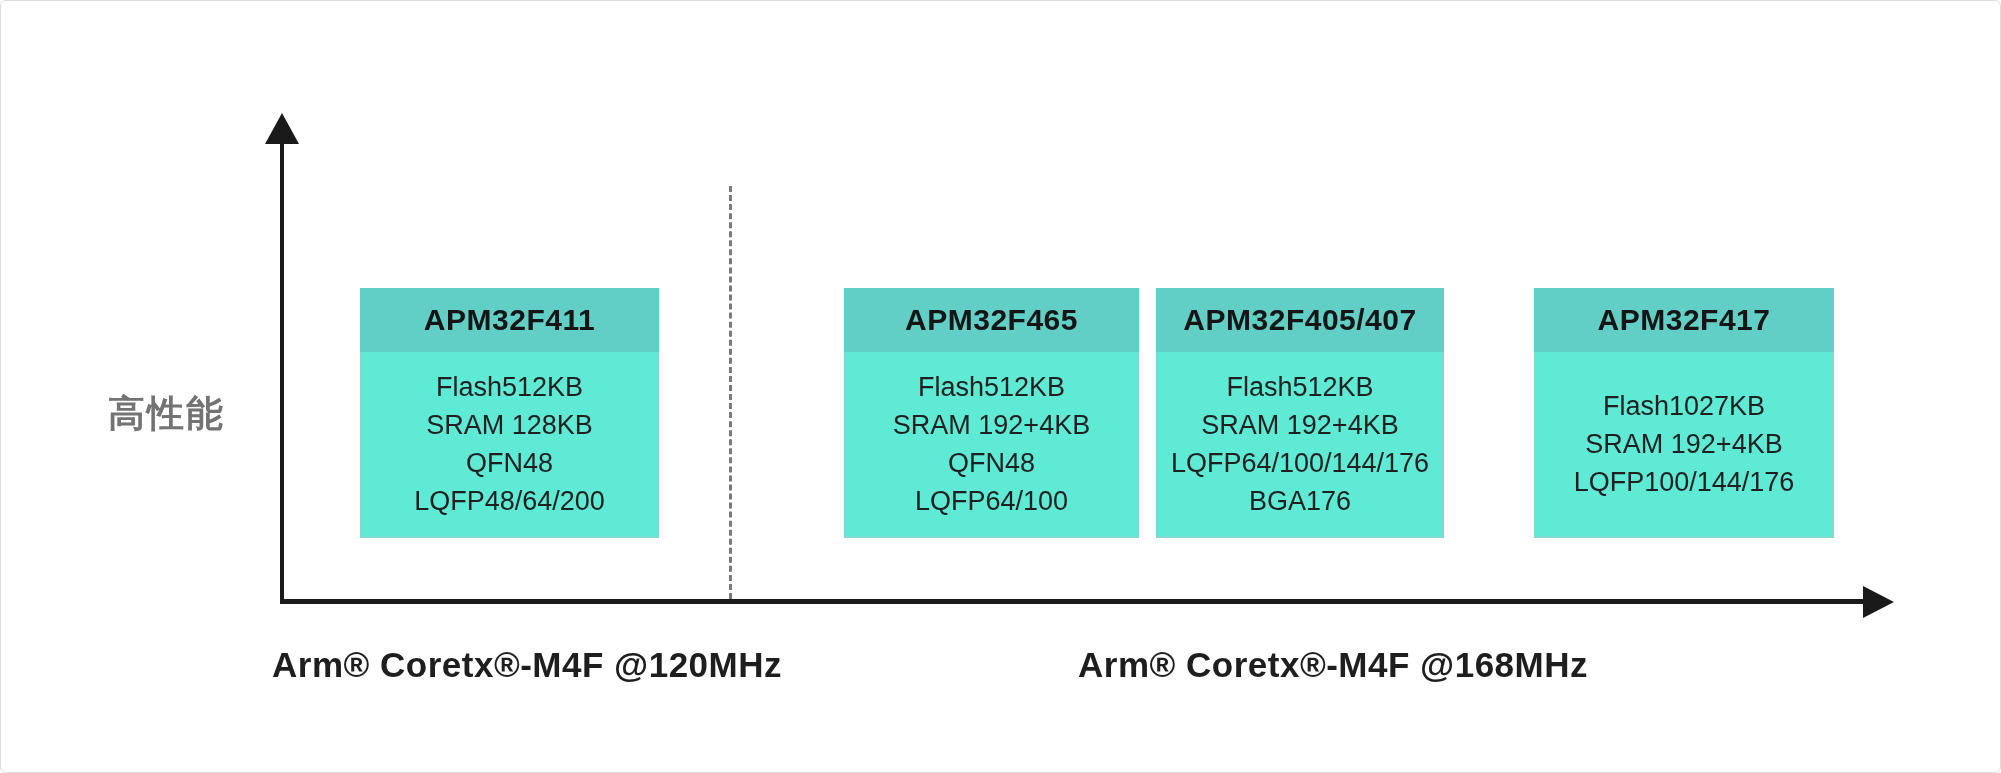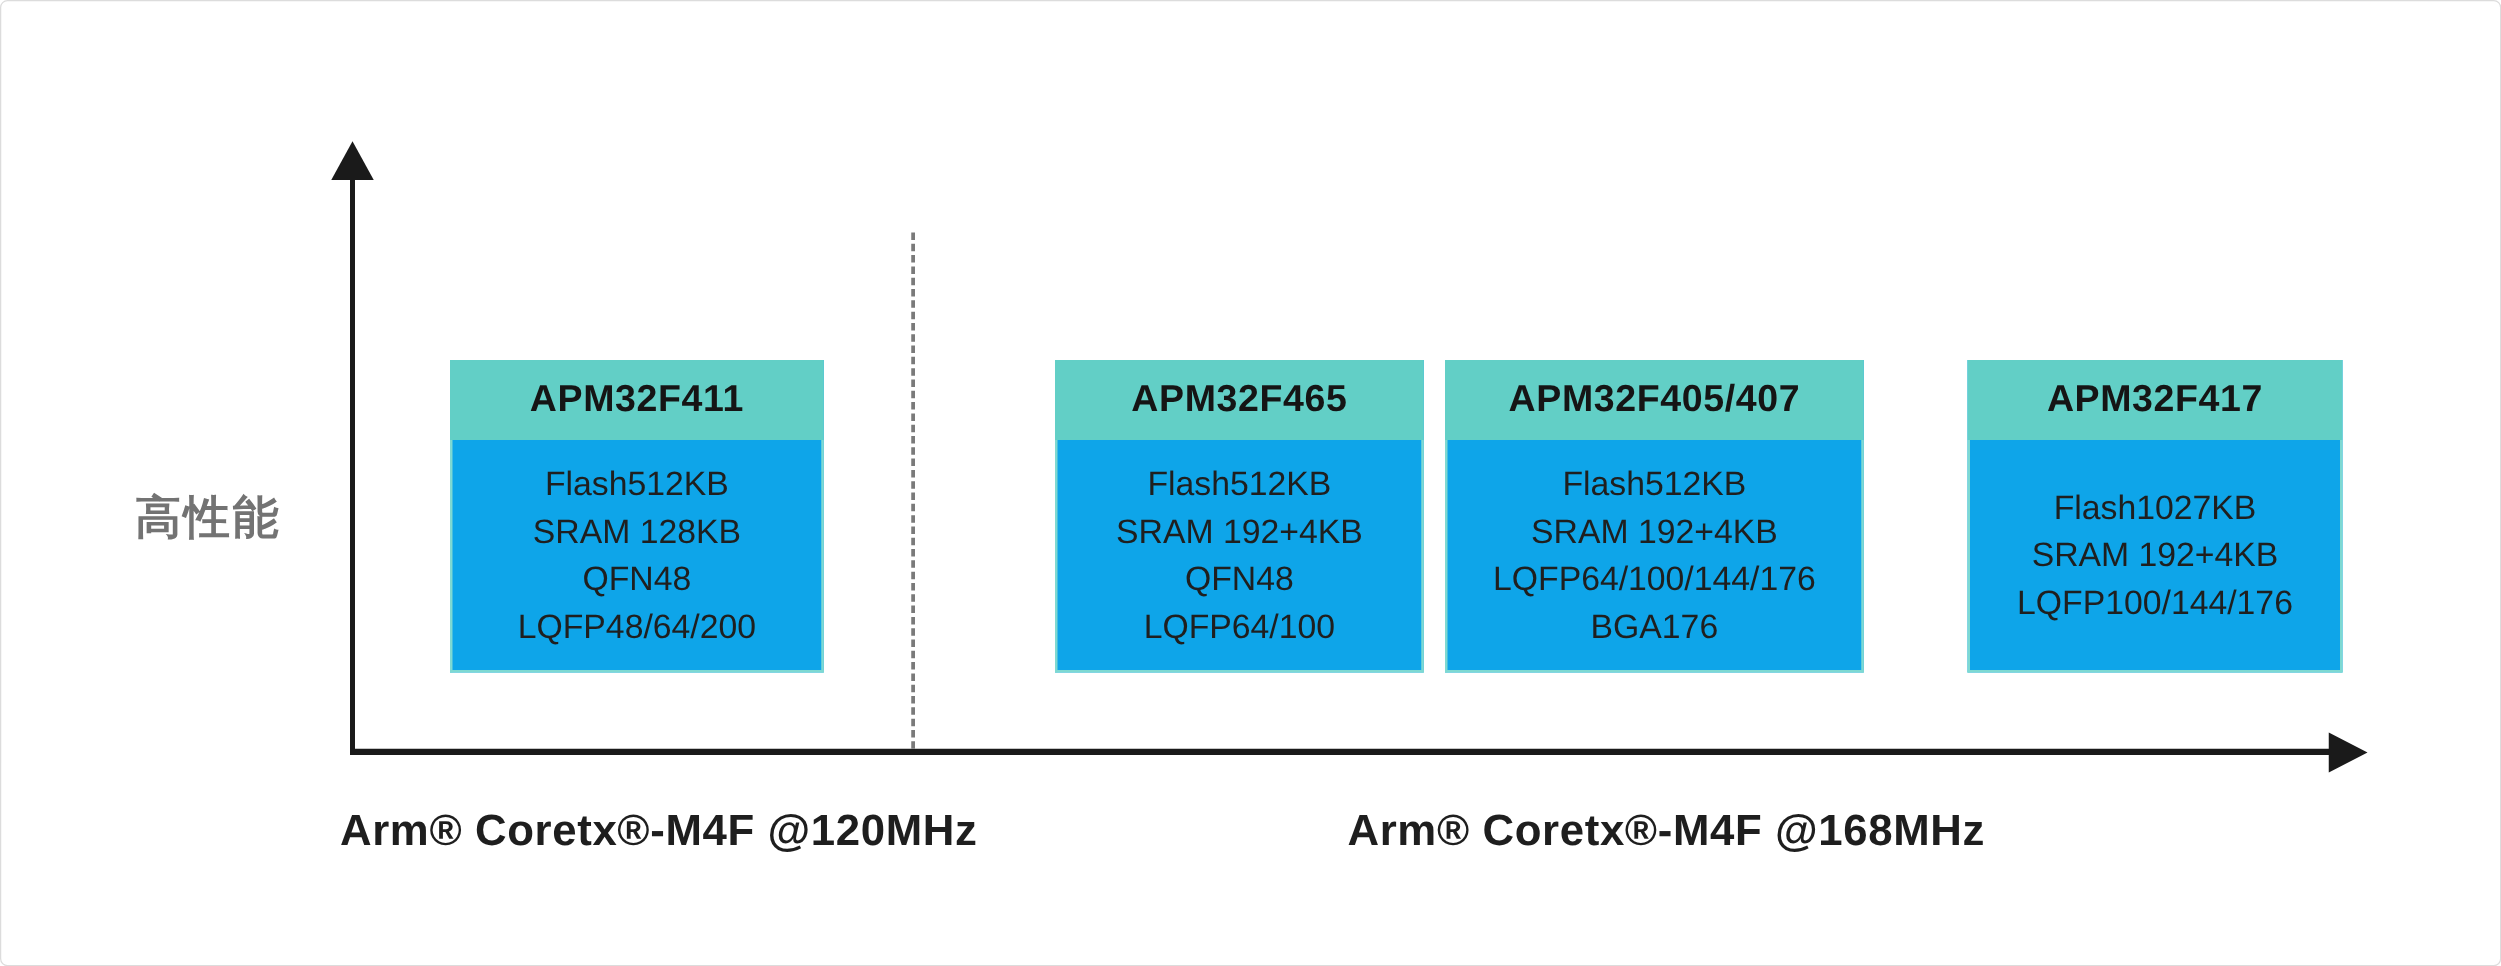--- a/index.html
+++ b/index.html
@@ -92,26 +92,26 @@
   .x-label-2 { left: 1332px; }
 
   
   .card {
     position: absolute;
     top: 287px;
     height: 250px;
     display: flex;
     flex-direction: column;
     box-sizing: border-box;
-    background: #0ea5e9;
+    background: #5eead4;
   }
   .card-1 { left: 359px; width: 299px; }
   .card-2 { left: 803px; width: 295px; margin-left: 40px; }
-  .card-3 { left: 1155px; width: 335px; }
-  .card-4 { left: 1533px; width: 300px; margin-left: 40px; }
+  .card-3 { left: 1155px; width: 288px; }
+  .card-4 { left: 1533px; width: 300px; }
 
   .card-header {
     height: 64px;
     flex: 0 0 64px;
     background: #62cfc6;
     display: flex;
     align-items: center;
     justify-content: center;
     font-size: 30px;
     font-weight: 700;

